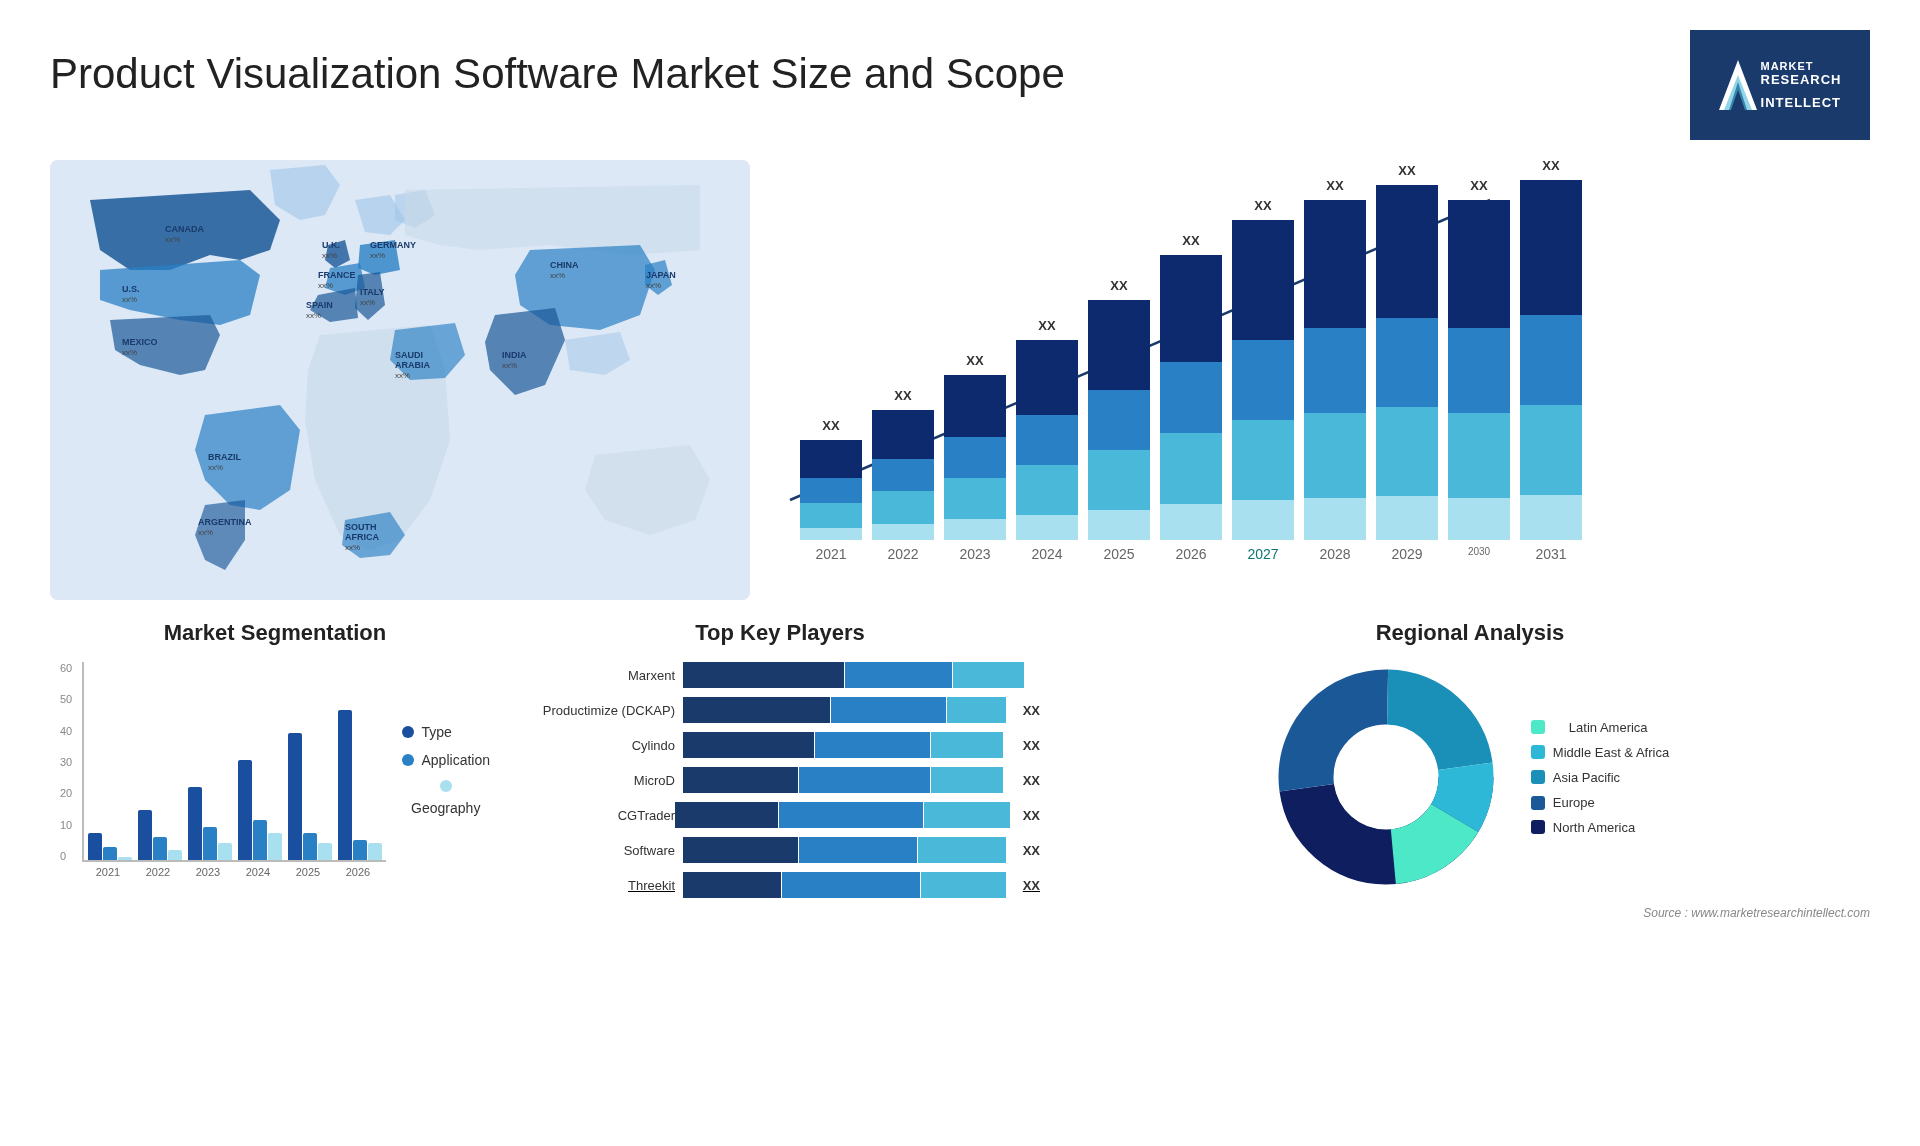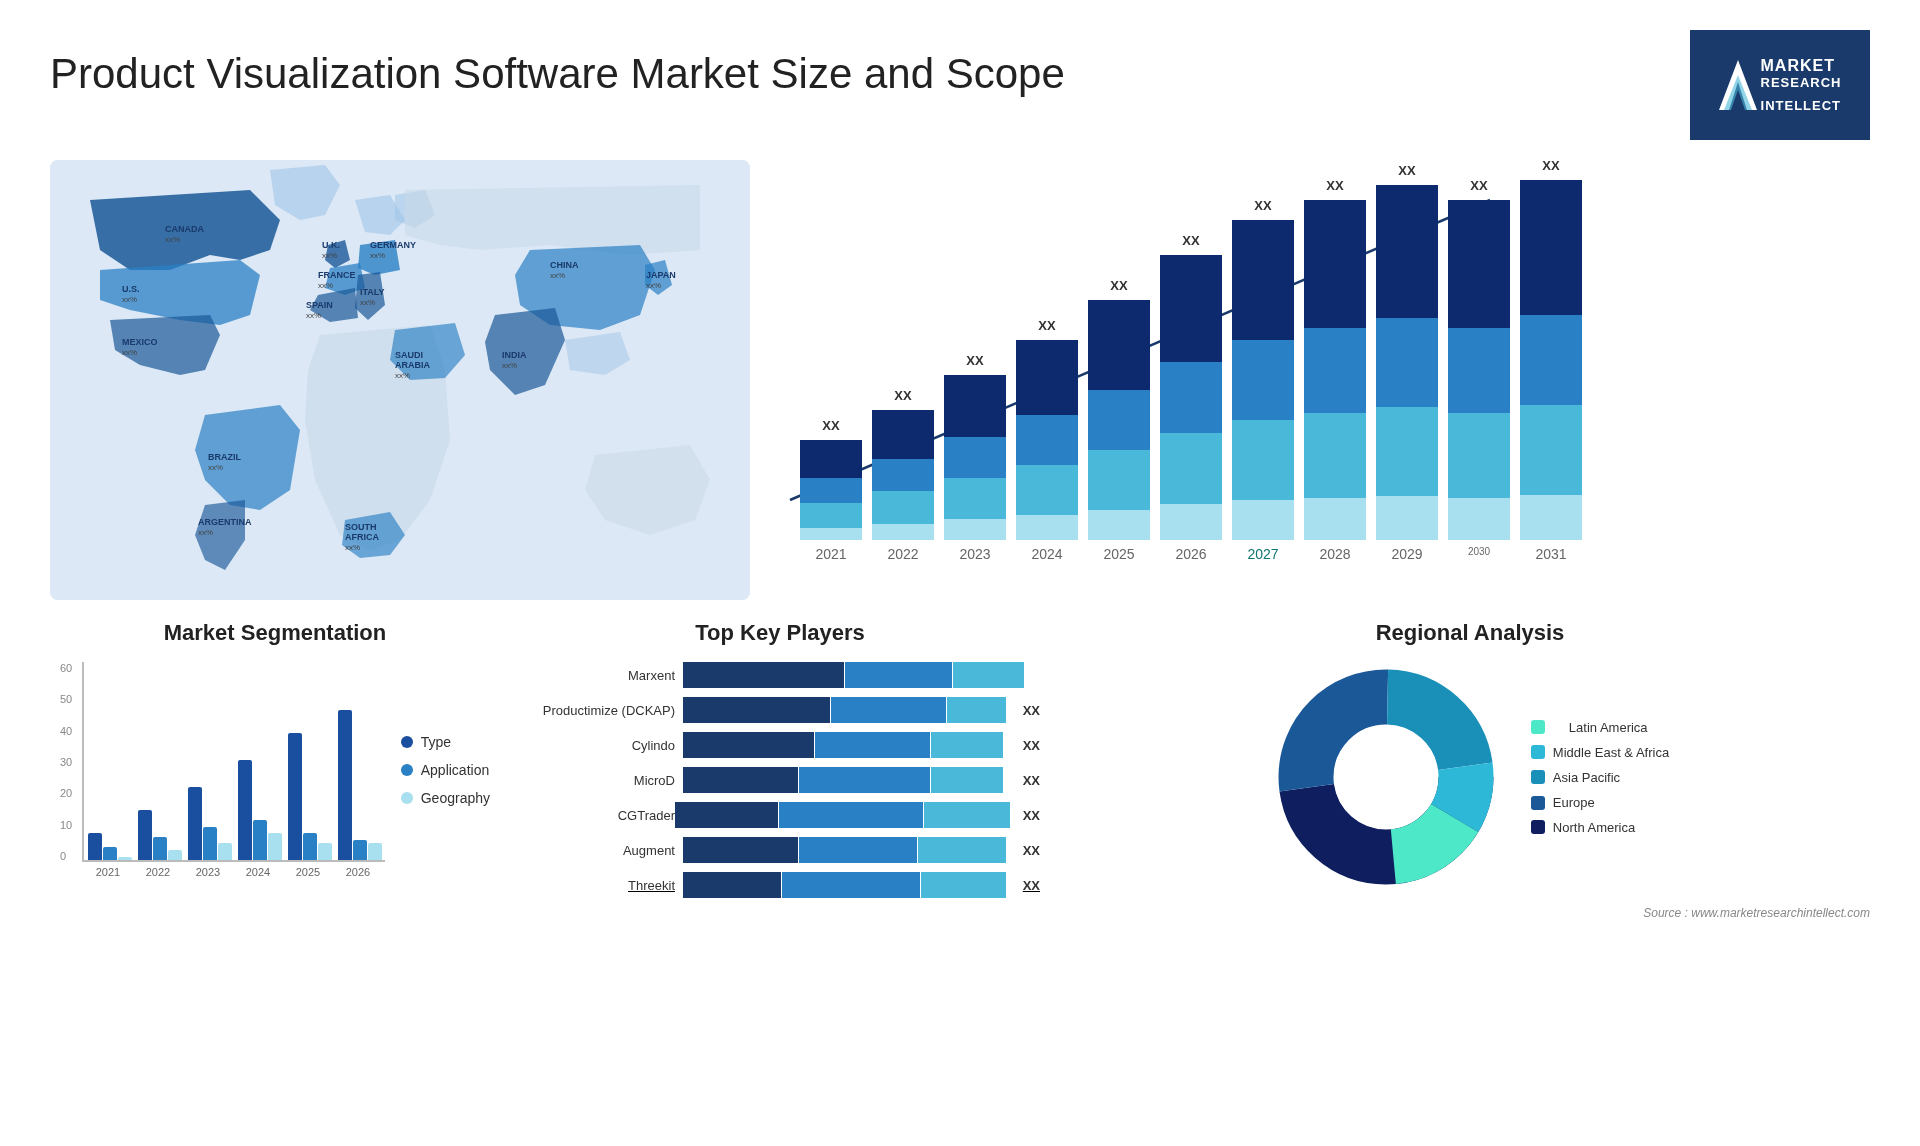--- a/index.html
+++ b/index.html
@@ -58,21 +58,21 @@
 
 <div class="header">
   <h1 class="page-title">Product Visualization Software Market Size and Scope</h1>
   <div class="logo-box">
     <div style="display:flex;align-items:center;gap:4px;">
       <svg width="38" height="50" viewBox="0 0 38 50">
         <polygon points="0,50 19,0 38,50 28,50 19,22 10,50" fill="white"></polygon>
         <polygon points="5,50 19,15 33,50 26,50 19,30 12,50" fill="#4ab8d8" opacity="0.6"></polygon>
       </svg>
       <div>
-        <div style="font-size:16px;font-weight:900;color:white;letter-spacing:1px;">MARKET</div>
+        <div style="font-size:11px;font-weight:900;color:white;letter-spacing:1px;">MARKET</div>
         <div style="font-size:13px;font-weight:900;color:white;letter-spacing:1px;">RESEARCH</div>
         <div style="font-size:13px;font-weight:900;color:white;letter-spacing:1px;margin-top:8px;">INTELLECT</div>
       </div>
     </div>
   </div>
 </div>
 
 <div style="display:flex;padding:0 50px;gap:30px;margin-top:10px;">
 
   <div class="world-map-container">
@@ -380,21 +380,21 @@
 
       <div style="display:flex;flex-direction:column;justify-content:center;gap:12px;">
         <div style="display:flex;align-items:center;gap:8px;">
           <div style="width:12px;height:12px;border-radius:50%;background:#1a4fa0;"></div>
           <span style="font-size:14px;color:#333;">Type</span>
         </div>
         <div style="display:flex;align-items:center;gap:8px;">
           <div style="width:12px;height:12px;border-radius:50%;background:#2980c4;"></div>
           <span style="font-size:14px;color:#333;">Application</span>
         </div>
-        <div style="display:flex;align-items:center;gap:8px;">
+        <div style="display:flex;align-items:center;gap:8px;flex-direction:column;">
           <div style="width:12px;height:12px;border-radius:50%;background:#a8e0f0;"></div>
           <span style="font-size:14px;color:#333;">Geography</span>
         </div>
       </div>
     </div>
   </div>
 
   <div style="width:520px;flex-shrink:0;">
     <div class="section-title">Top Key Players</div>
     <div style="display:flex;flex-direction:column;gap:9px;">
@@ -442,21 +442,21 @@
         <span style="width:155px;font-size:13px;color:#333;text-align:right;flex-shrink:0;">CGTrader</span>
         <div style="display:flex;height:26px;flex:1;gap:1px;">
           <div style="width:30%;background:#1a3a6b;"></div>
           <div style="width:42%;background:#2980c4;"></div>
           <div style="width:25%;background:#4ab8d8;"></div>
         </div>
         <span style="font-size:13px;font-weight:600;color:#333;margin-left:4px;">XX</span>
       </div>
 
       <div style="display:flex;align-items:center;gap:8px;">
-        <span style="width:155px;font-size:13px;color:#333;text-align:right;flex-shrink:0;">Augment</span>
+        <span style="width:155px;font-size:13px;color:#333;text-align:right;flex-shrink:0;">Software</span>
         <div style="display:flex;height:26px;flex:1;gap:1px;">
           <div style="width:35%;background:#1a3a6b;"></div>
           <div style="width:36%;background:#2980c4;"></div>
           <div style="width:27%;background:#4ab8d8;"></div>
         </div>
         <span style="font-size:13px;font-weight:600;color:#333;margin-left:4px;">XX</span>
       </div>
 
       <div style="display:flex;align-items:center;gap:8px;text-decoration:underline;">
         <span style="width:155px;font-size:13px;color:#333;text-align:right;flex-shrink:0;">Threekit</span>

